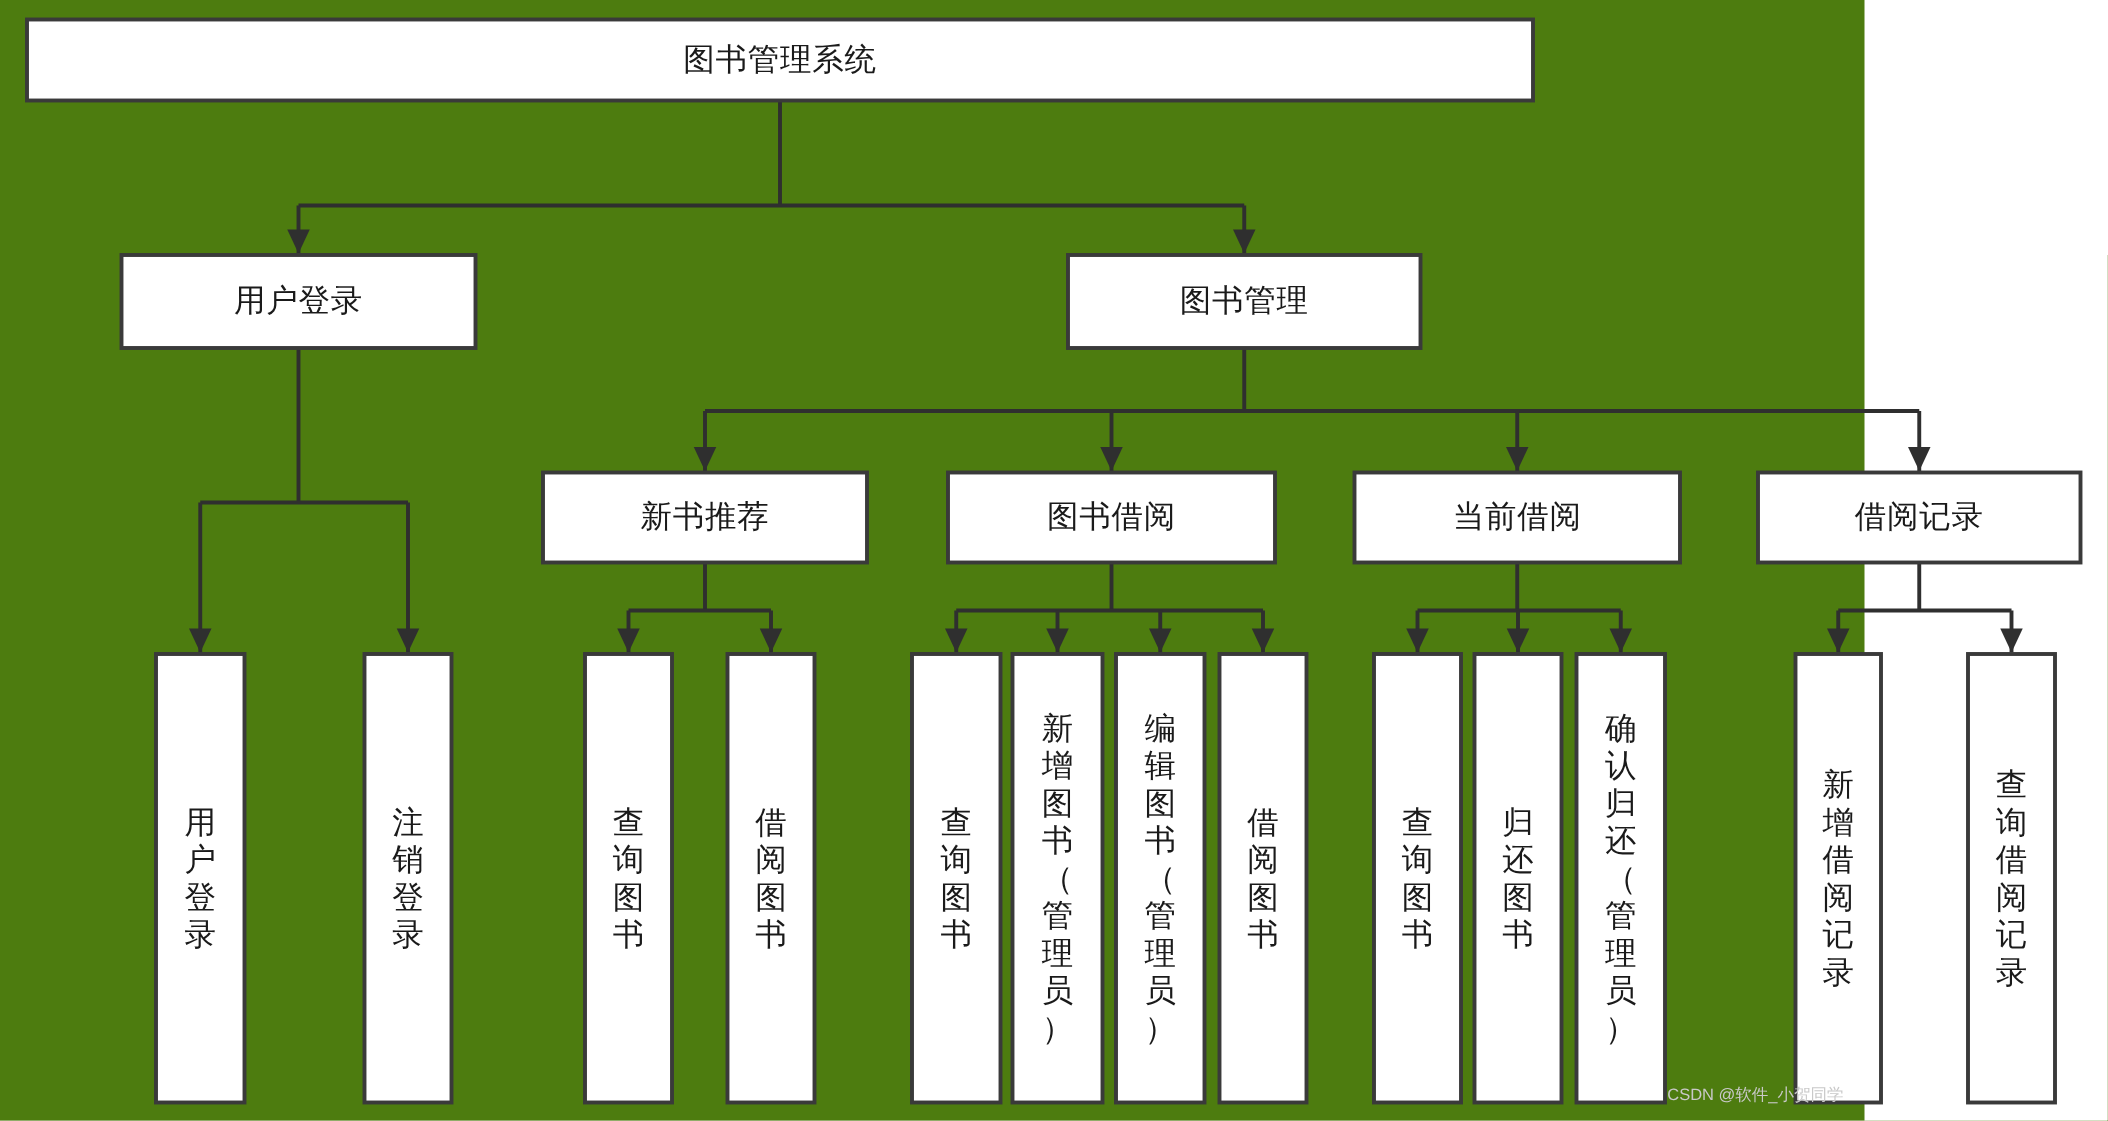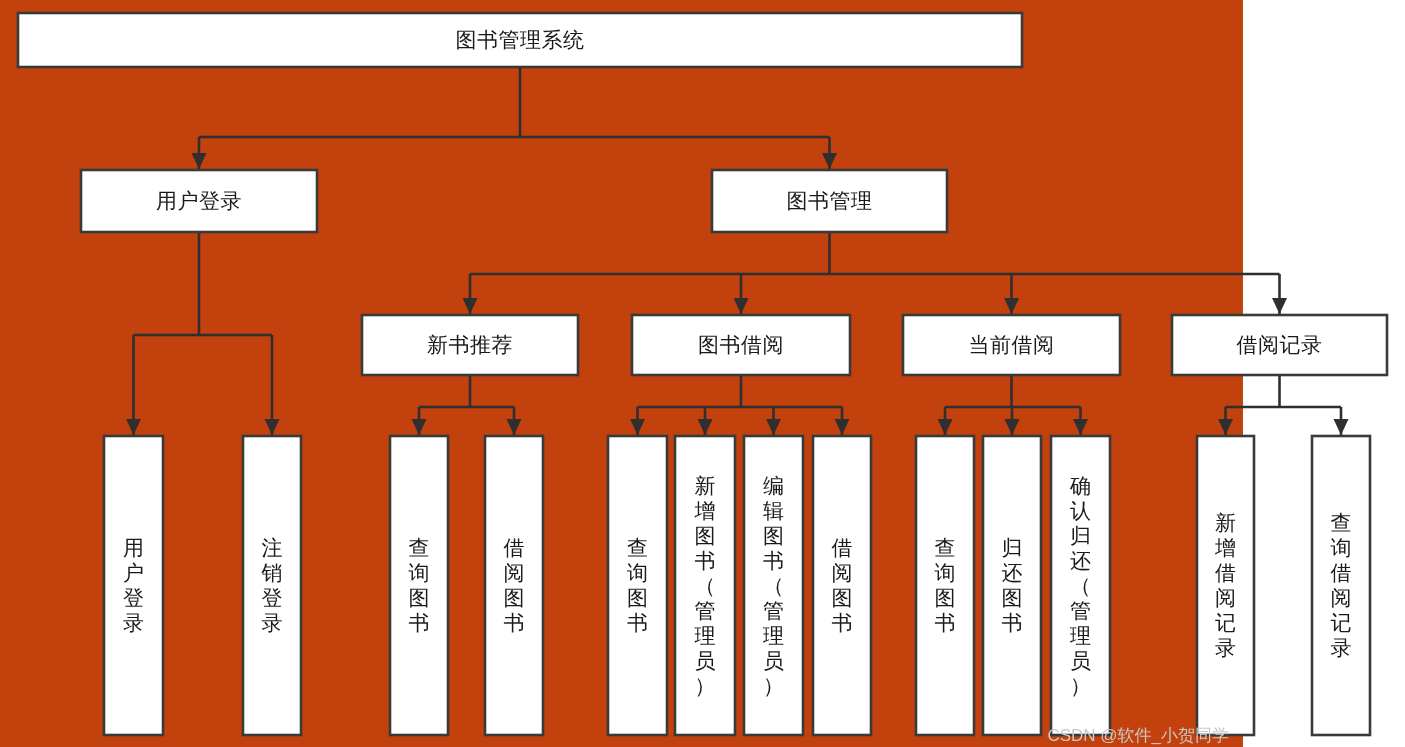--- a/index.html
+++ b/index.html
@@ -10,21 +10,21 @@
   body {
     width: 1405px;
     height: 747px;
     font-family: "Liberation Sans", sans-serif;
     overflow: hidden;
   }
   #diagram-root {
     position: relative;
     width: 1243px;
     height: 747px;
-    background: #c2410c;
+    background: #4d7c0f;
   }
   svg#flow-svg {
     position: absolute;
     left: 0;
     top: 0;
     width: 1405px;
     height: 747px;
     display: block;
   }
   .node-box {
@@ -53,23 +53,23 @@
   .node-label-v {
     font-family: "Liberation Sans", sans-serif;
     font-size: 21px;
     fill: #1a1a1a;
     text-anchor: middle;
     letter-spacing: 0px;
   }
   .watermark {
     position: absolute;
     right: 14px;
-    bottom: 0;
-    font-family: "Liberation Sans", sans-serif;
-    font-size: 17px;
+    bottom: 10px;
+    font-family: "Liberation Sans", sans-serif;
+    font-size: 11px;
     color: #c9c9c9;
     white-space: nowrap;
     user-select: none;
     pointer-events: none;
   }
 </style>
 </head>
 <body>
 
 <div id="diagram-root">

